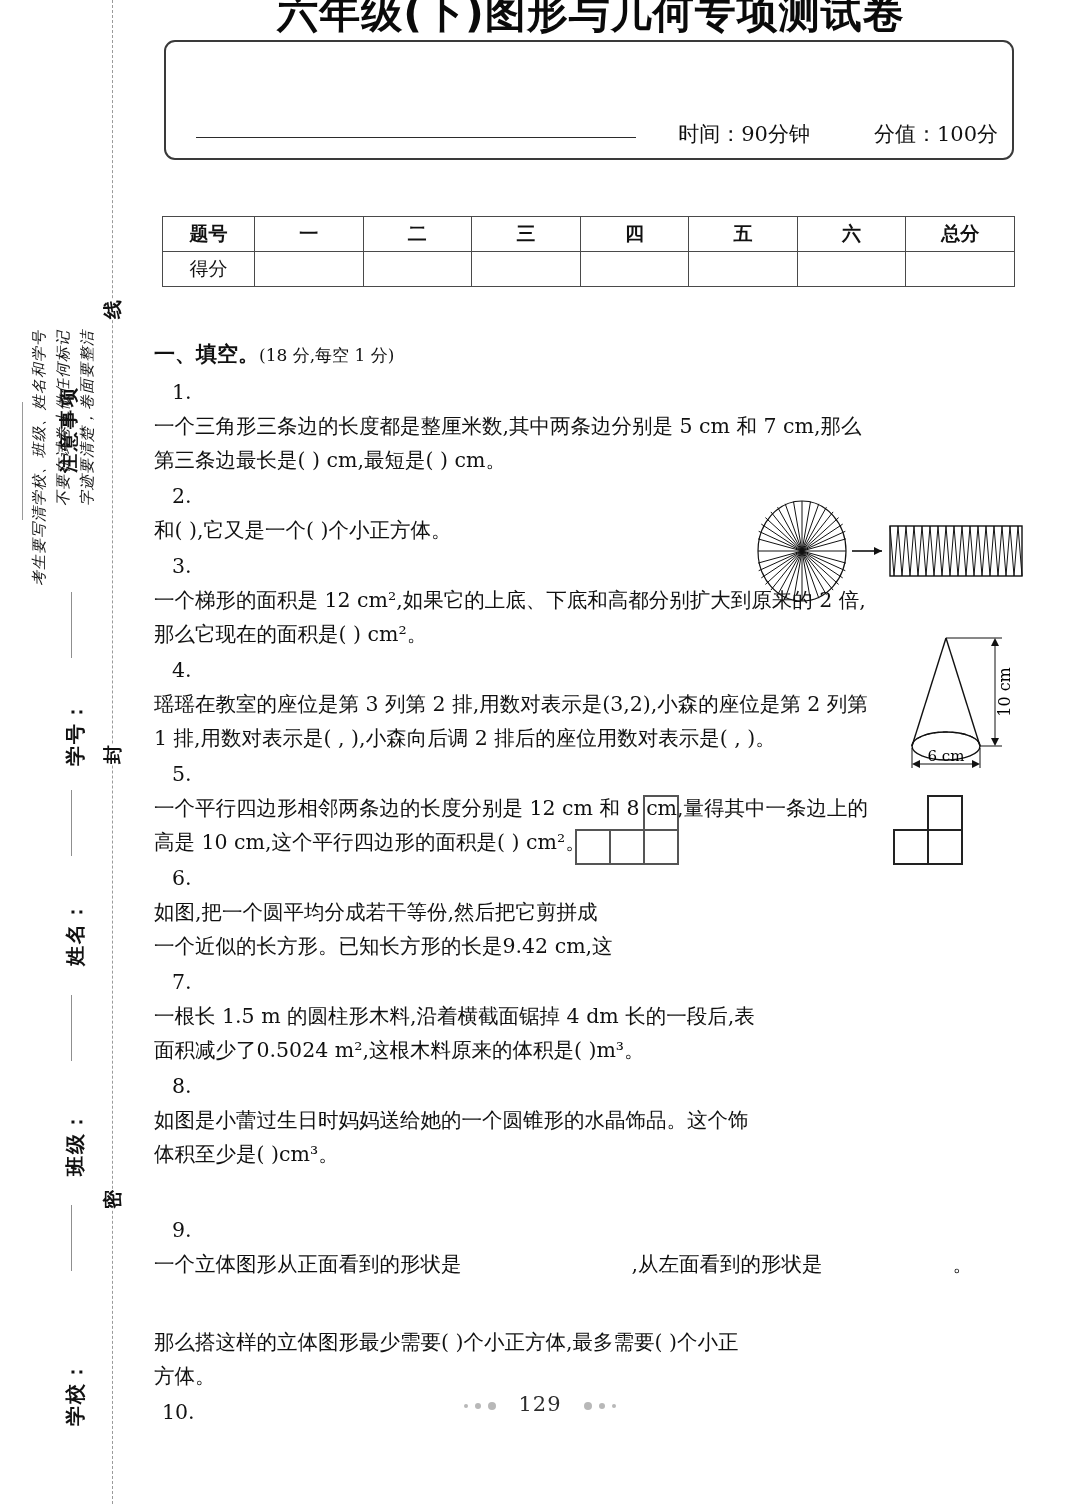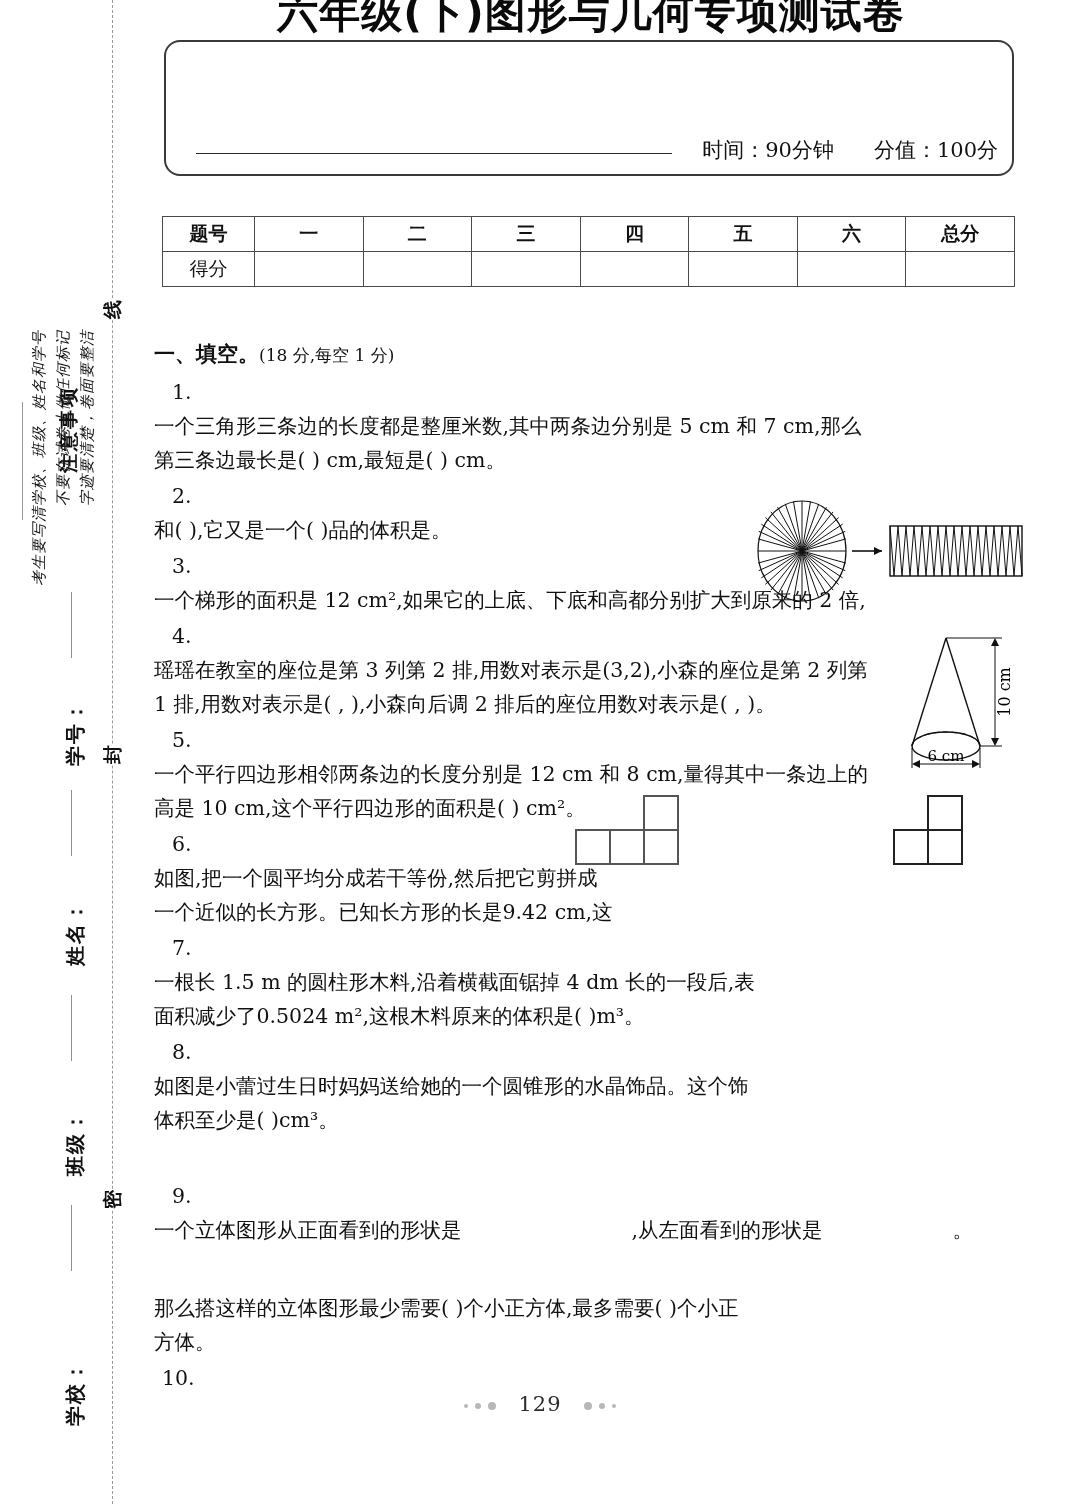--- a/index.html
+++ b/index.html
@@ -101,23 +101,23 @@
   #content {
     position: absolute;
     left: 142px; top: 0;
     width: 900px; height: 1504px;
   }
 
   
   #title-box {
     position: absolute;
     left: 22px; top: 40px;
-    width: 850px; height: 136px;
+    width: 850px; height: 120px;
     border: 2px solid #3a3a3a;
-    border-radius: 16px;
+    border-radius: 11px;
   }
   #title-text {
     position: absolute;
     left: 0; top: 0;
     width: 850px;
     text-align: center;
     transform: translateY(-56px);
     font-family: "DejaVu Sans", sans-serif;
     font-weight: bold;
     font-size: 41px;
@@ -128,36 +128,36 @@
   #title-text span.tw {
     background: #fff;
     padding: 0 4px;
   }
   #title-meta {
     position: absolute;
     left: 0; bottom: 10px;
     width: 850px;
     display: flex;
     align-items: flex-end;
-    gap: 4px;
+    gap: 16px;
     padding: 0 18px 0 30px;
   }
   #meta-rule {
     flex: 1 1 auto;
     height: 1px;
     background: #2b2b2b;
     margin-bottom: 10px;
     margin-right: 26px;
   }
   .meta-item {
     font-size: 21px;
     font-family: "DejaVu Serif", serif;
     white-space: nowrap;
   }
-  #meta-score { margin-left: 36px; }
+  #meta-score { margin-left: 48px; }
 
   
   #score-table {
     position: absolute;
     left: 20px; top: 216px;
     width: 853px;
     border-collapse: collapse;
     table-layout: fixed;
   }
   #score-table td {
@@ -321,28 +321,29 @@
       <span class="num">1.</span>
       <span class="body">
         <span class="cont">一个三角形三条边的长度都是整厘米数,其中两条边分别是 5 cm 和 7 cm,那么</span>
         <span class="cont">第三条边最长是(       ) cm,最短是(       ) cm。</span>
       </span>
     </div>
 
     <div class="q">
       <span class="num">2.</span>
       <span class="body">
-        <span class="cont">和(         ),它又是一个(       )品的体积是。</span>
+        <span class="cont">和(         ),它又是一个(       )个小正方体。</span>
       </span>
     </div>
 
     <div class="q">
       <span class="num">3.</span>
       <span class="body">
         <span class="cont">一个梯形的面积是 12 cm²,如果它的上底、下底和高都分别扩大到原来的 2 倍,</span>
+        <span class="cont">那么它现在的面积是(       ) cm²。</span>
       </span>
     </div>
 
     <div class="q">
       <span class="num">4.</span>
       <span class="body">
         <span class="cont">瑶瑶在教室的座位是第 3 列第 2 排,用数对表示是(3,2),小森的座位是第 2 列第</span>
         <span class="cont">1 排,用数对表示是(   ,   ),小森向后调 2 排后的座位用数对表示是(   ,   )。</span>
       </span>
     </div>

